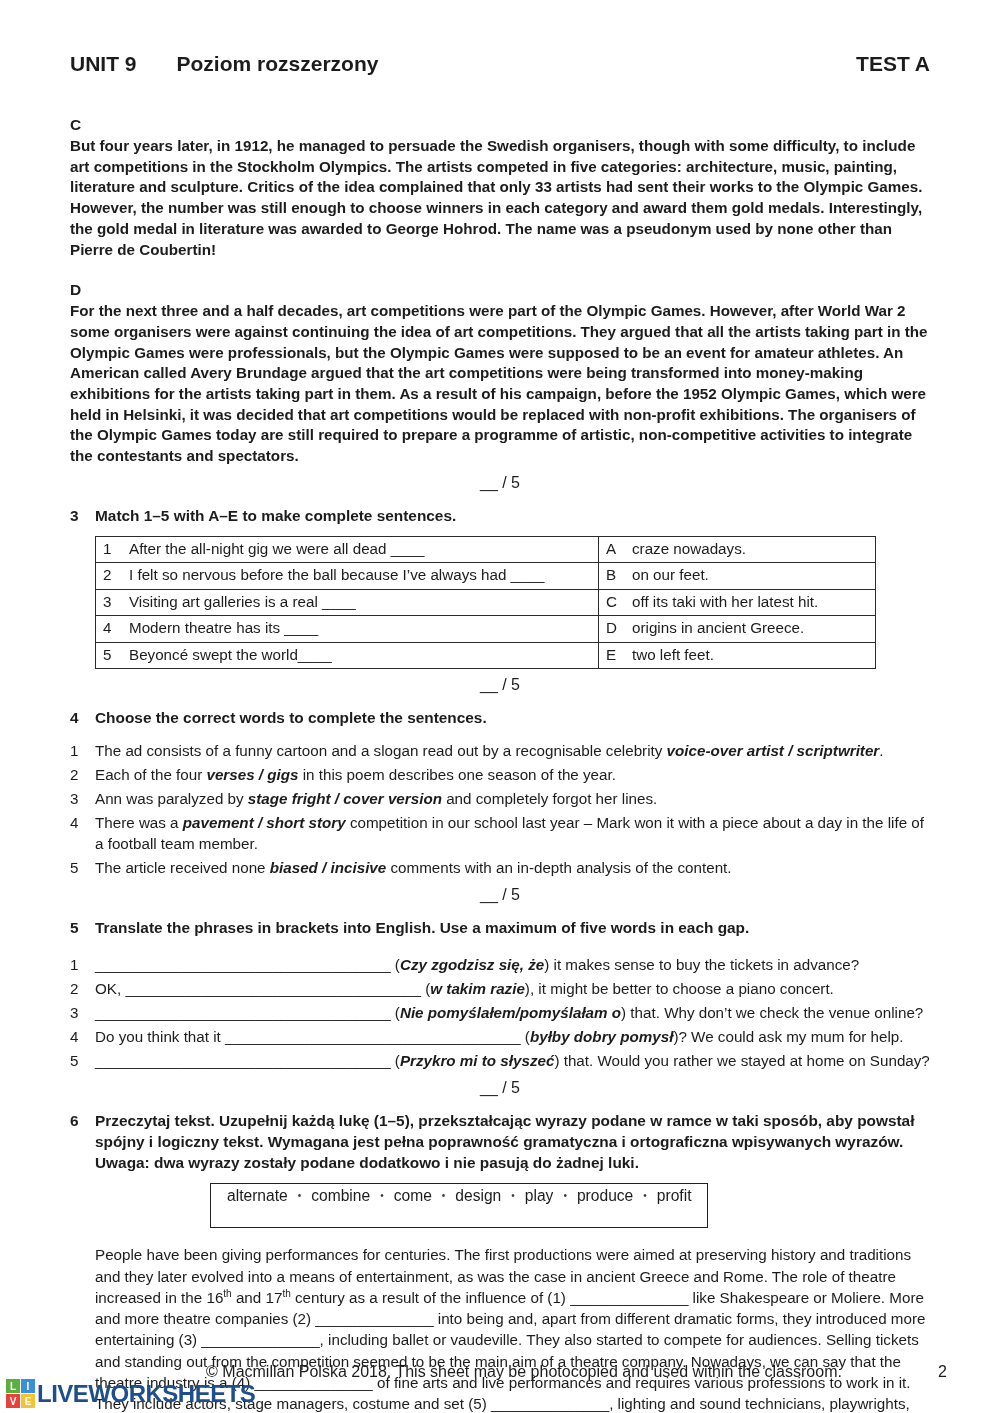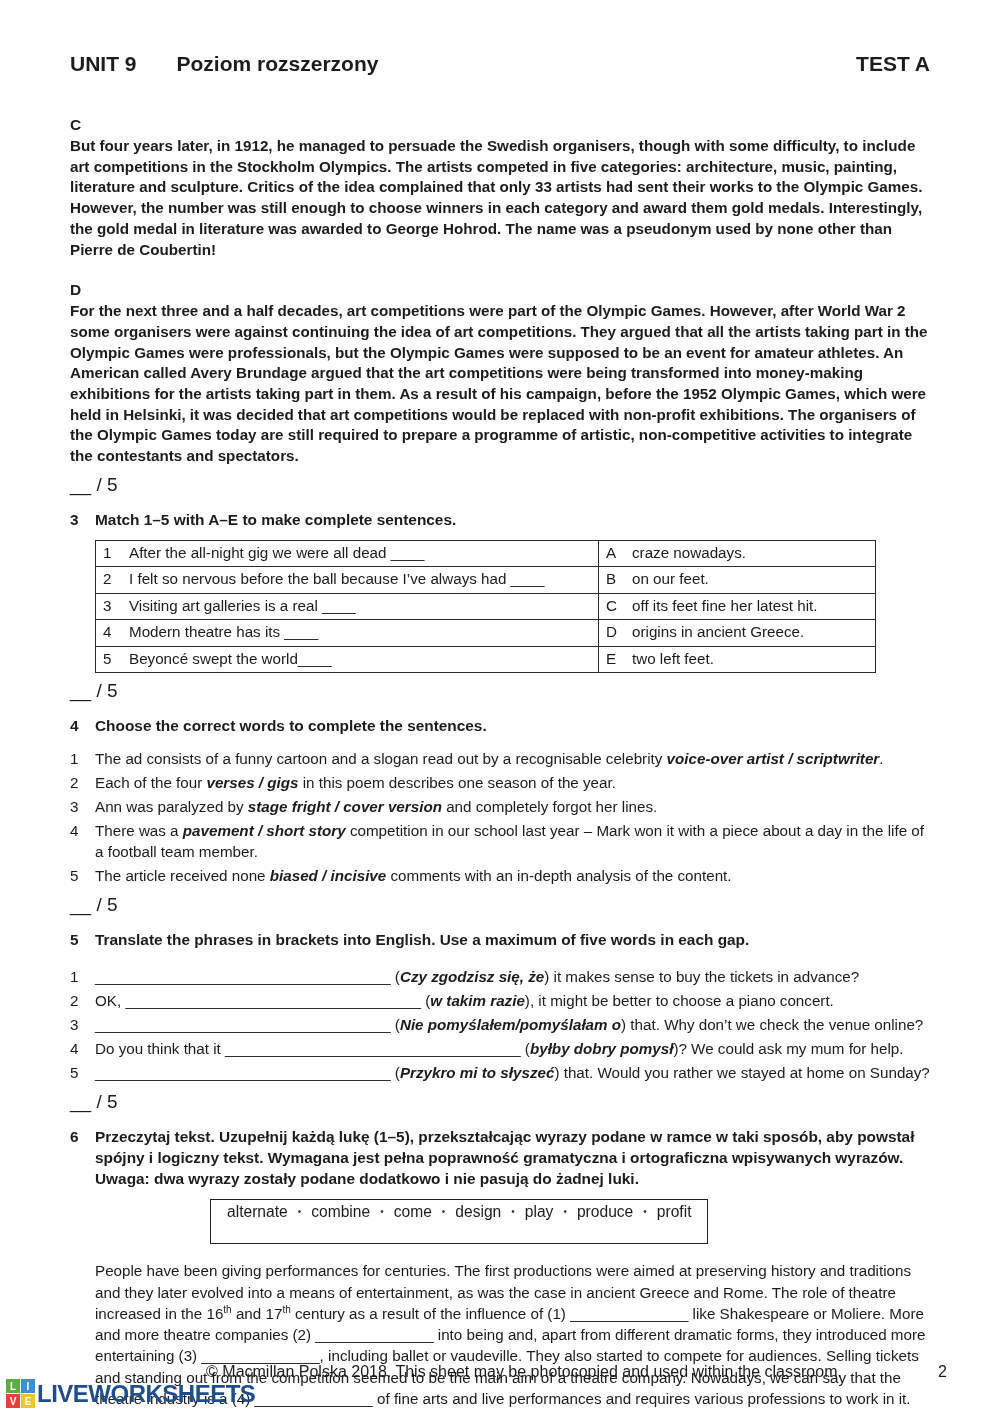--- a/index.html
+++ b/index.html
@@ -9,21 +9,21 @@
   }
   .page { padding:52px 70px 0 70px; }
 
   .doc-header { display:flex; justify-content:space-between; align-items:baseline;
     font-weight:bold; font-size:21px; }
   .doc-header .left { display:flex; gap:40px; }
 
   .section-label { font-weight:bold; font-size:15.5px; margin-top:40px; }
   .para { font-size:15.2px; line-height:20.7px; margin-top:2px; text-align:left;font-weight:bold; }
 
-  .score { text-align:left; font-size:19px; margin-top:7px; margin-bottom:2px; }
+  .score { text-align:center; font-size:16px; margin-top:7px; margin-bottom:2px; }
 
   .ex-head { display:flex; font-weight:bold; font-size:15.4px; line-height:20.7px; margin-top:14px; }
   .ex-num { width:25px; flex:none; }
   .ex-body { flex:1; }
 
   table.match { border-collapse:collapse; margin:9px 0 0 25px; width:778px; table-layout:fixed; }
   table.match td { border:1px solid #2b2b2b; padding:2px 7px 3px 7px; font-size:15.2px; line-height:20.5px; }
   td.lcell { width:488px; }
   td.rcell { width:262px; }
   .cell { display:flex; }
@@ -113,21 +113,21 @@
     <tr>
       <td class="lcell">
             <div class="cell">
               <span class="cnum">3</span>
               <span class="ctext">Visiting art galleries is a real ____</span>
             </div>
           </td>
       <td class="rcell">
             <div class="cell">
               <span class="cnum">C</span>
-              <span class="ctext">off its feet fine her latest hit.</span>
+              <span class="ctext">off its taki with her latest hit.</span>
             </div>
           </td>
     </tr>
     <tr>
       <td class="lcell">
             <div class="cell">
               <span class="cnum">4</span>
               <span class="ctext">Modern theatre has its ____</span>
             </div>
           </td>

